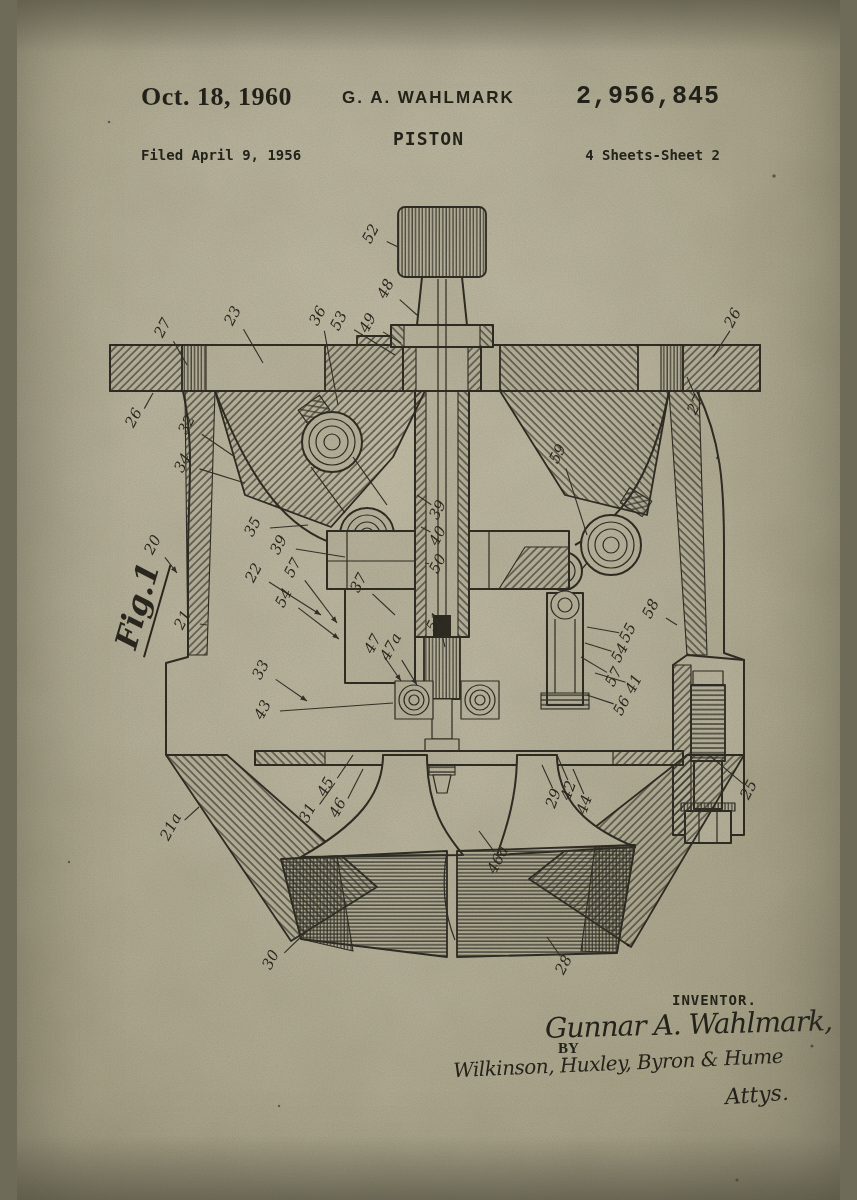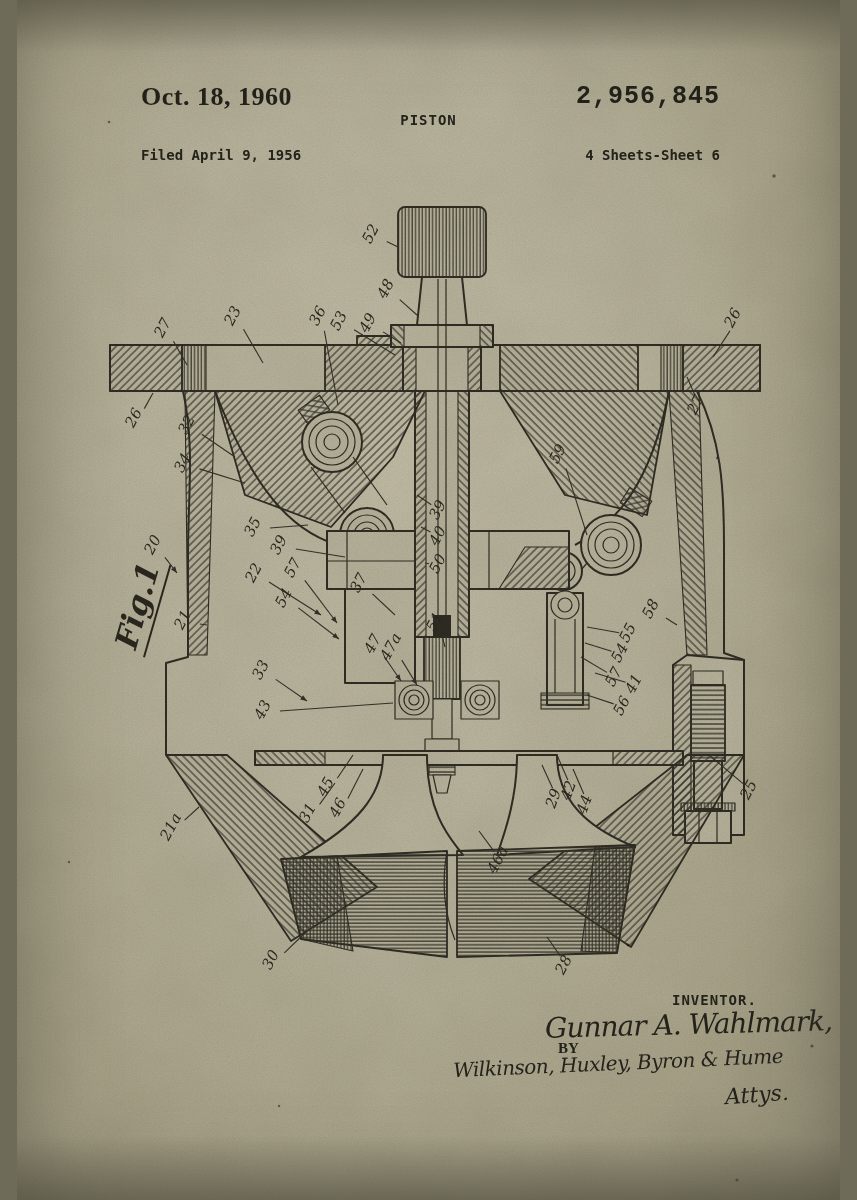--- a/index.html
+++ b/index.html
@@ -3,21 +3,21 @@
 <meta charset="utf-8">
 <style>
   html,body{margin:0;padding:0;background:#6e6b59;}
   .page{position:relative;width:823px;height:1200px;margin:0 auto;overflow:hidden;
     background:radial-gradient(ellipse at 45% 38%, #c6c1ab 0%, #bcb7a1 42%, #aea98f 74%, #9c9780 100%);
     font-family:"Liberation Sans",sans-serif;}
   .hdr{position:absolute;color:#26251c;white-space:nowrap;}
   .hdr-date{left:124px;top:82px;font-family:"Liberation Serif",serif;font-weight:bold;font-size:26px;letter-spacing:.5px;}
   .hdr-name{left:0;right:0;top:88px;text-align:center;font-family:"Liberation Sans",sans-serif;font-weight:bold;font-size:17px;letter-spacing:2px;}
   .hdr-number{right:120px;top:82px;font-family:Liberation Mono, monospace;font-weight:bold;font-size:25px;letter-spacing:1px;}
-  .hdr-title{left:0;right:0;top:112px;text-align:center;font-family:"DejaVu Sans Mono",monospace;font-weight:bold;font-size:14px;letter-spacing:1px;}
+  .hdr-title{left:0;right:0;top:128px;text-align:center;font-family:"DejaVu Sans Mono",monospace;font-weight:bold;font-size:18px;letter-spacing:1px;}
   .hdr-filed{left:124px;top:147px;font-family:"DejaVu Sans Mono",monospace;font-weight:bold;font-size:14px;}
   .hdr-sheets{right:120px;top:147px;font-family:"DejaVu Sans Mono",monospace;font-weight:bold;font-size:14px;}
   .fig-label{position:absolute;left:74px;top:586px;color:#2b2920;
     font-family:"DejaVu Serif",serif;font-style:italic;font-size:31px;font-weight:bold;
     transform:rotate(-74deg);transform-origin:center;border-bottom:2px solid #2b2920;padding:0 4px 2px 4px;}
   .draw{position:absolute;left:78px;top:195px;}
   .st{fill:none;stroke:#302e25;stroke-width:2;stroke-linejoin:round;}
   .st1{fill:none;stroke:#302e25;stroke-width:1.2;stroke-linejoin:round;}
   .hst{stroke:#302e25;stroke-width:1.8;stroke-linejoin:round;}
   .hst1{stroke:#302e25;stroke-width:1.1;stroke-linejoin:round;}
@@ -38,24 +38,25 @@
   .band-top{top:0;height:52px;background:linear-gradient(180deg,rgba(84,81,64,.55),rgba(84,81,64,0));}
   .band-bottom{bottom:0;height:64px;background:linear-gradient(0deg,rgba(78,75,60,.5),rgba(78,75,60,0));}
   .vig{position:absolute;inset:0;pointer-events:none;box-shadow:inset 0 0 90px rgba(70,67,53,.5);}
 </style>
 </head>
 <body>
 
 <div class="page">
 
   <div class="hdr hdr-date">Oct. 18, 1960</div>
+  <div class="hdr hdr-name">G. A. WAHLMARK</div>
   <div class="hdr hdr-number">2,956,845</div>
   <div class="hdr hdr-title">PISTON</div>
   <div class="hdr hdr-filed">Filed April 9, 1956</div>
-  <div class="hdr hdr-sheets">4 Sheets-Sheet 6</div>
+  <div class="hdr hdr-sheets">4 Sheets-Sheet 2</div>
 
   <div class="fig-label">Fig.1</div>
 
   <svg class="draw" width="690" height="800" viewBox="0 0 690 800" xmlns="http://www.w3.org/2000/svg">
     <defs>
       <pattern id="h45" width="5.5" height="5.5" patternUnits="userSpaceOnUse" patternTransform="rotate(45)">
         <line x1="1" y1="0" x2="1" y2="5.5" stroke="#35332a" stroke-width="1.1"></line>
       </pattern>
       <pattern id="h135" width="5.5" height="5.5" patternUnits="userSpaceOnUse" patternTransform="rotate(-45)">
         <line x1="1" y1="0" x2="1" y2="5.5" stroke="#35332a" stroke-width="1.1"></line>

